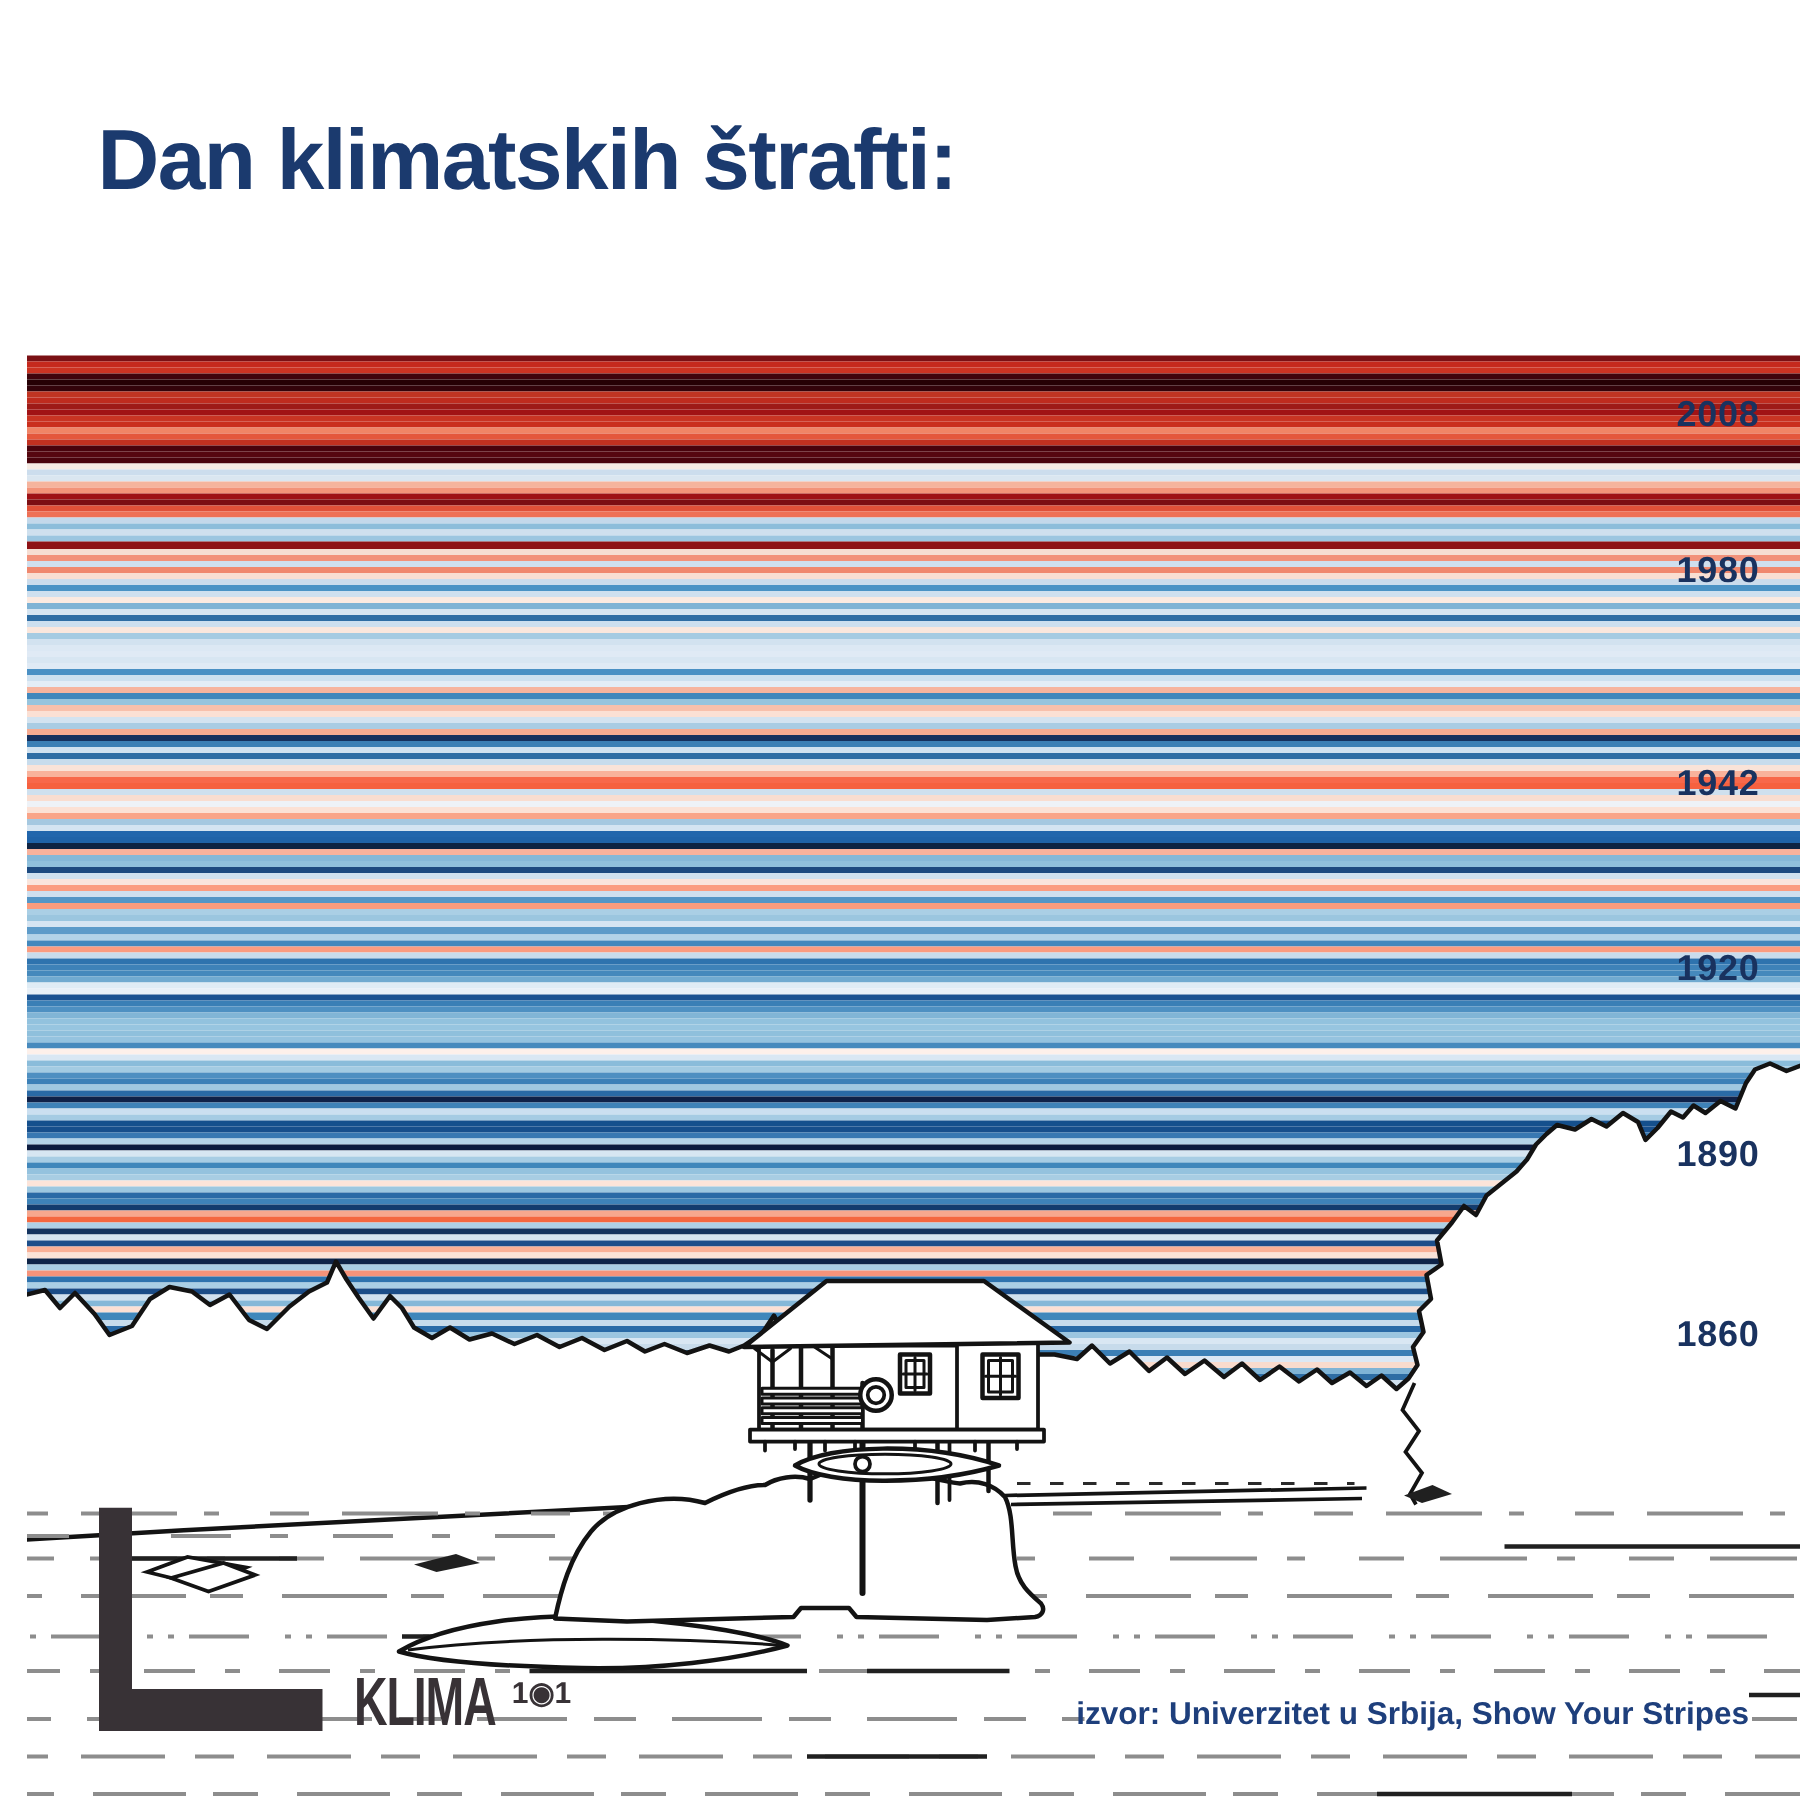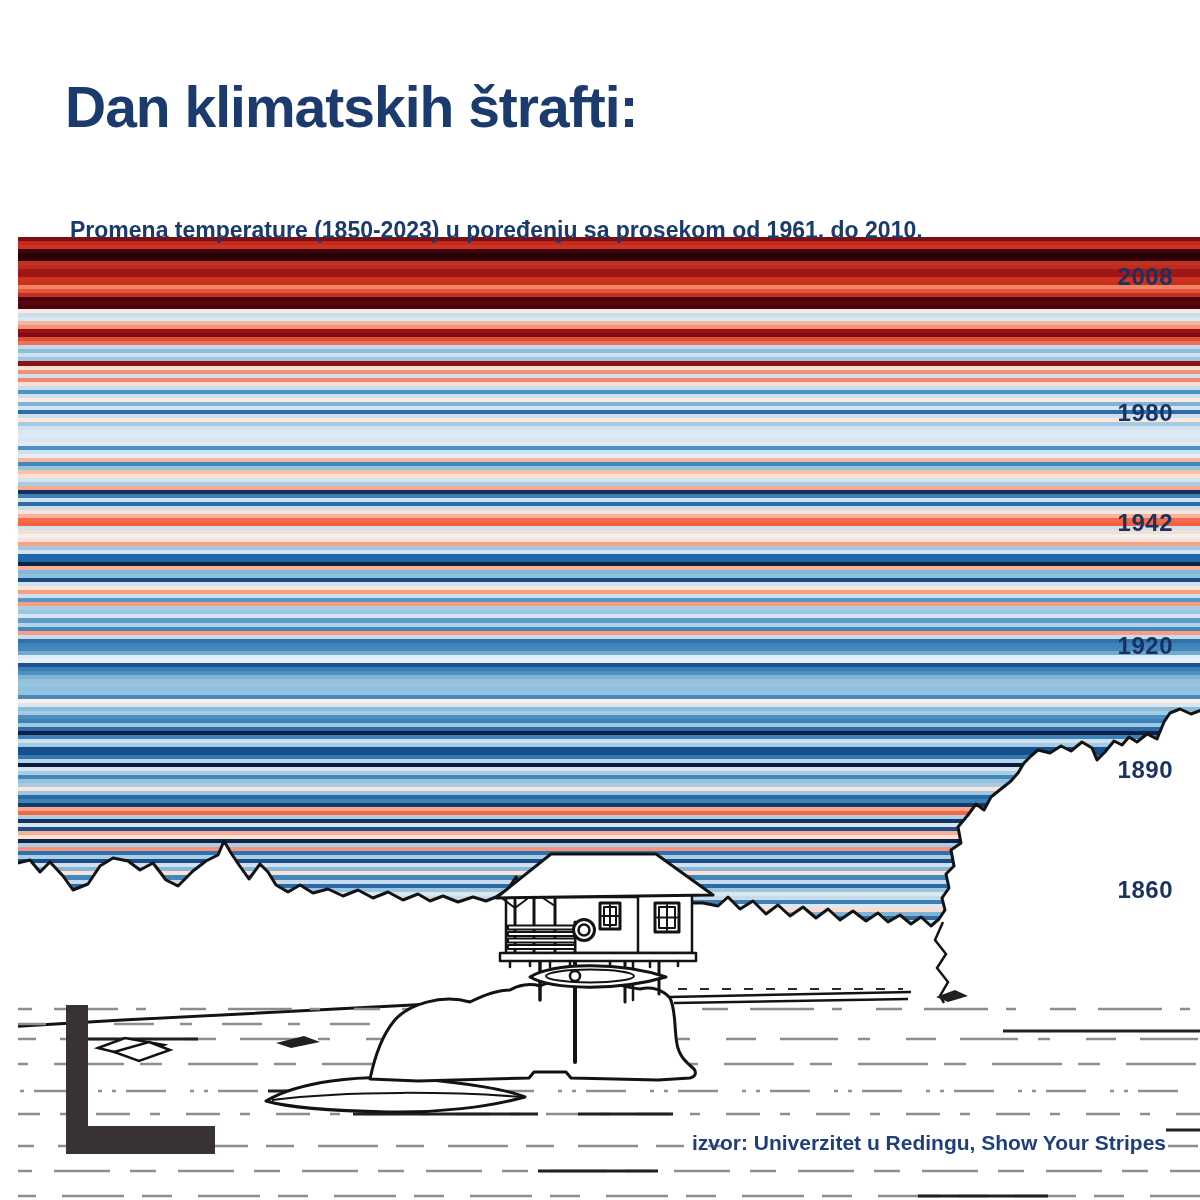--- a/index.html
+++ b/index.html
@@ -29,21 +29,20 @@
   #source{position:absolute;right:52px;top:1131px;font-size:21px;font-weight:600;color:#1e3f7c;z-index:6;}
 </style>
 </head>
 <body>
 
 <div id="canvas">
 
   <h1 id="title"><span>Dan klimatskih štrafti:</span><br>
   </h1>
 
-  <p id="subtitle">Promena temperature (1850-2023) u poređenju sa prosekom od 1961. do 2010.</p>
 
   <div id="stripes">
       <div title="2023" style="background: rgb(122, 16, 20);"></div>
       <div title="2022" style="background: rgb(197, 41, 29);"></div>
       <div title="2021" style="background: rgb(203, 51, 34);"></div>
       <div title="2020" style="background: rgb(63, 4, 12);"></div>
       <div title="2019" style="background: rgb(37, 0, 4);"></div>
       <div title="2018" style="background: rgb(51, 3, 10);"></div>
       <div title="2017" style="background: rgb(192, 52, 34);"></div>
       <div title="2016" style="background: rgb(191, 43, 30);"></div>
@@ -321,28 +320,29 @@
         <path stroke-width="2" d="M 649 905 L 649 930 M 639 917.5 L 659 917.5"></path>
       </g>
       <rect x="482" y="953" width="196" height="8"></rect>
       <path fill="none" d="M 492 961 L 492 967 M 512 961 L 512 966 M 532 961 L 532 967
              M 552 961 L 552 966 M 592 961 L 592 966 M 632 961 L 632 967 M 660 961 L 660 966"></path>
     </g>
   </svg>
 
   <div id="year-labels">
       <div class="year-label" style="top: 277px;">2008</div>
-      <div class="year-label" style="top: 413px;">1980</div>
+      <div class="year-label" style="top: 381px;">1980</div>
       <div class="year-label" style="top: 523px;">1942</div>
       <div class="year-label" style="top: 646px;">1920</div>
       <div class="year-label" style="top: 770px;">1890</div>
       <div class="year-label" style="top: 890px;">1860</div>
     </div>
 
   <div id="logo">
     <svg id="logo-l" width="150" height="150" viewBox="0 0 150 150">
       <path fill="#383236" d="M 0 0 L 22 0 L 22 121 L 149 121 L 149 149 L 0 149 Z"></path>
     </svg>
+    <div id="logo-text"><span class="klima">KLIMA</span><span class="sup">1◉1</span></div>
   </div>
 
-  <div id="source">izvor: Univerzitet u Redingu, Show Your Stripes</div>
+  <div id="source">izvor: Univerzitet u Srbija, Show Your Stripes</div>
 
 </div>
 
 </body></html>

